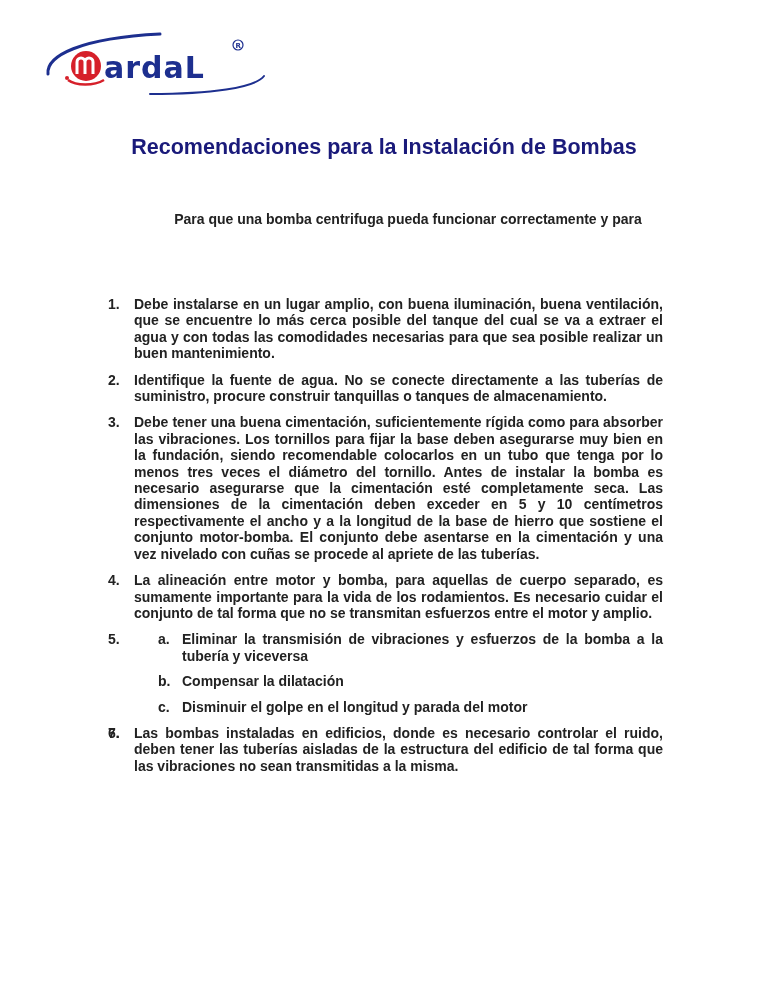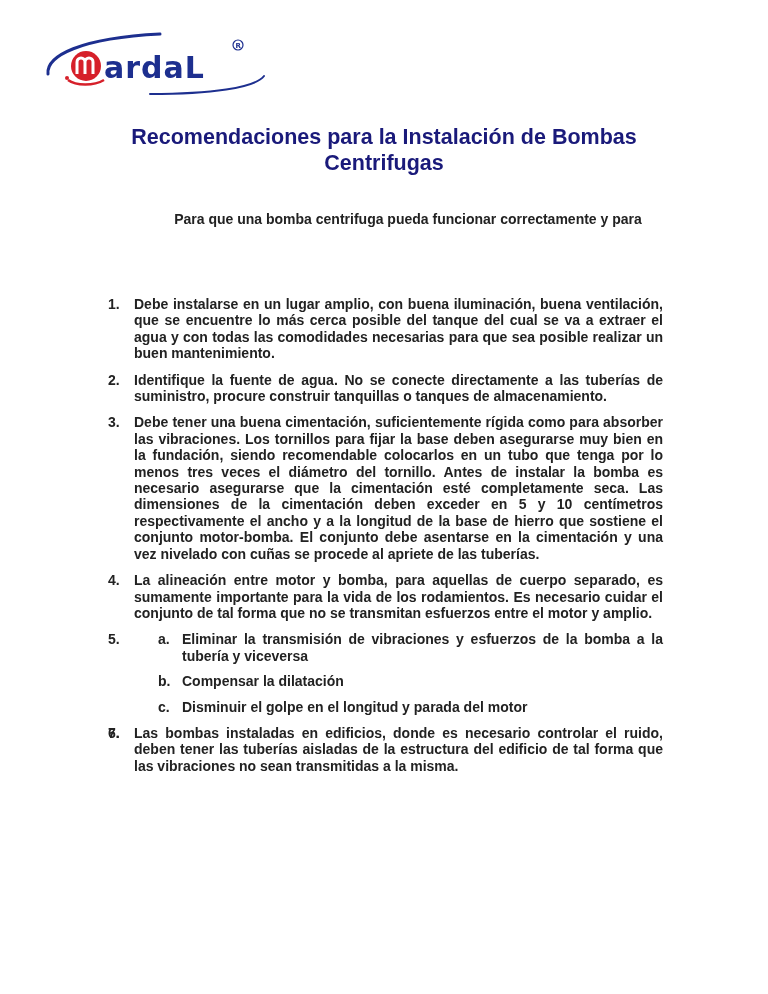--- a/index.html
+++ b/index.html
@@ -2,21 +2,21 @@
 <html><head>
   <meta charset="utf-8">
   <style>
     html, body { margin: 0; padding: 0; background: #ffffff; }
     body { width: 768px; height: 994px; position: relative; overflow: hidden;
            font-family: "Liberation Sans", "DejaVu Sans", sans-serif; color: #111; }
 
     .logo { position: absolute; left: 40px; top: 28px; width: 230px; height: 70px; }
     .logo svg { width: 230px; height: 70px; }
 
-    .title { position: absolute; left: 0; top: 124px; width: 768px; text-align: center;
+    .title { position: absolute; left: 0; top: 134px; width: 768px; text-align: center;
              font-family: "Liberation Sans", sans-serif; font-weight: bold; font-size: 21.5px;
              line-height: 26px; color: #1a1a7a; }
     .title span { display: block; }
 
     .intro { position: absolute; left: 148px; top: 210px; width: 520px; text-align: center;
              font-weight: bold; font-size: 14px; line-height: 19px; color: #222; }
     .intro span { display: block; }
 
     .list { position: absolute; left: 108px; top: 296px; width: 555px; margin: 0; padding: 0;
             list-style: none; font-weight: bold; font-size: 14px; line-height: 16.4px; color: #222; }
@@ -43,21 +43,20 @@
 
     <text x="64" y="50" font-family="DejaVu Sans, sans-serif" font-weight="bold" font-size="30" fill="#1d2f8f" letter-spacing="1">ardaL</text>
 
     <circle cx="198" cy="17" r="5" fill="none" stroke="#1d2f8f" stroke-width="1.2"></circle>
     <text x="195.5" y="20" font-family="DejaVu Sans, sans-serif" font-size="7" font-weight="bold" fill="#1d2f8f">R</text>
   </svg>
 </div>
 
 <h1 class="title" style="margin:0;">
   <span>Recomendaciones para la Instalación de Bombas</span>
-  <span>Centrifugas</span>
 </h1>
 
 <div class="intro">
   <span>Para que una bomba centrifuga pueda funcionar correctamente y para</span>
 </div>
 
 <ol class="list">
   <li class="item">
     <span class="num">1.</span>
     <span>Debe instalarse en un lugar amplio, con buena iluminación, buena ventilación, que se encuentre lo más cerca posible del tanque del cual se va a extraer el agua y con todas las comodidades necesarias para que sea posible realizar un buen mantenimiento.</span>

